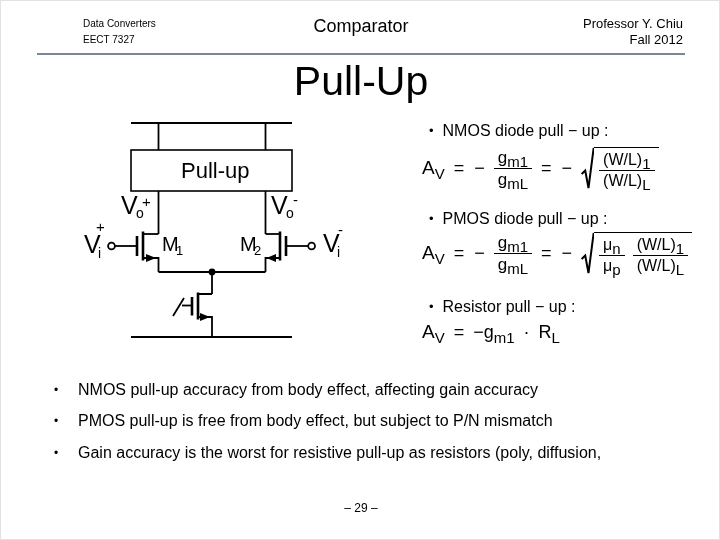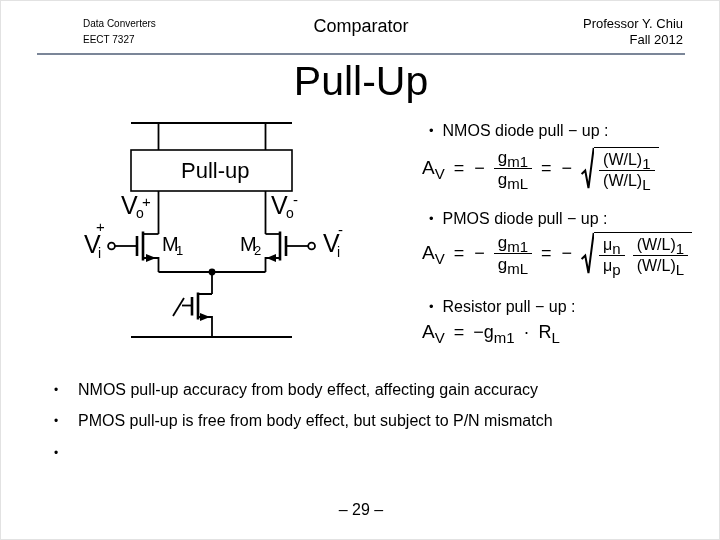--- a/index.html
+++ b/index.html
@@ -39,21 +39,21 @@
   .sqrt-body .frac { font-size:16px; }
 
   
   .bullets { left:36px; top:378px; width:648px; display:flex; flex-direction:column; }
   .bullet-item { display:grid; grid-template-columns:41px 1fr; font-size:16px; line-height:22px; }
   .bullet-item .dot { padding-left:17px; font-size:12px; line-height:22px; }
   .bullet-item .bl { display:block; }
   .gap9 { height:9px; } .gap10 { height:10px; }
 
   
-  .footer { left:0; top:500px; width:720px; text-align:center; font-size:16px; }
+  .footer { left:0; top:500px; width:720px; text-align:center; font-size:12px; }
 
   
   svg text { font-family:"Liberation Sans", sans-serif; fill:#000; }
 </style>
 </head>
 <body>
 
 <div class="abs hdr-left">
   <div>Data Converters</div>
   <div>EECT 7327</div>
@@ -206,17 +206,18 @@
   <div class="bullet-item">
     <span class="dot">•</span>
     <span>
         <span class="bl">PMOS pull-up is free from body effect, but subject to P/N mismatch</span>
       </span>
   </div>
   <div class="gap10"></div>
   <div class="bullet-item">
     <span class="dot">•</span>
     <span>
+      <span class="bl">Gain accuracy is the worst for resistive pull-up as resistors (poly, diffusion,</span>
     </span>
   </div>
 </div>
 
 <div class="abs footer">– 29 –</div>
 
 </body></html>

